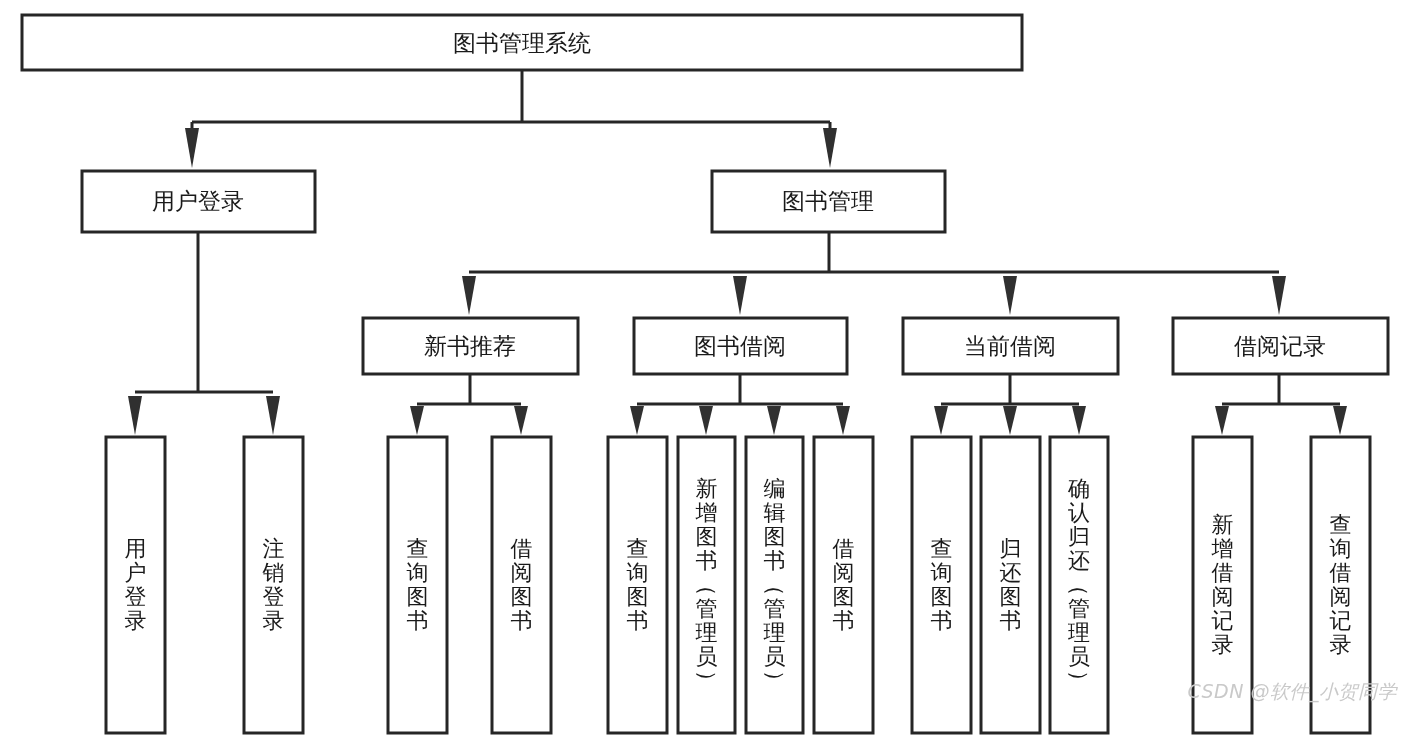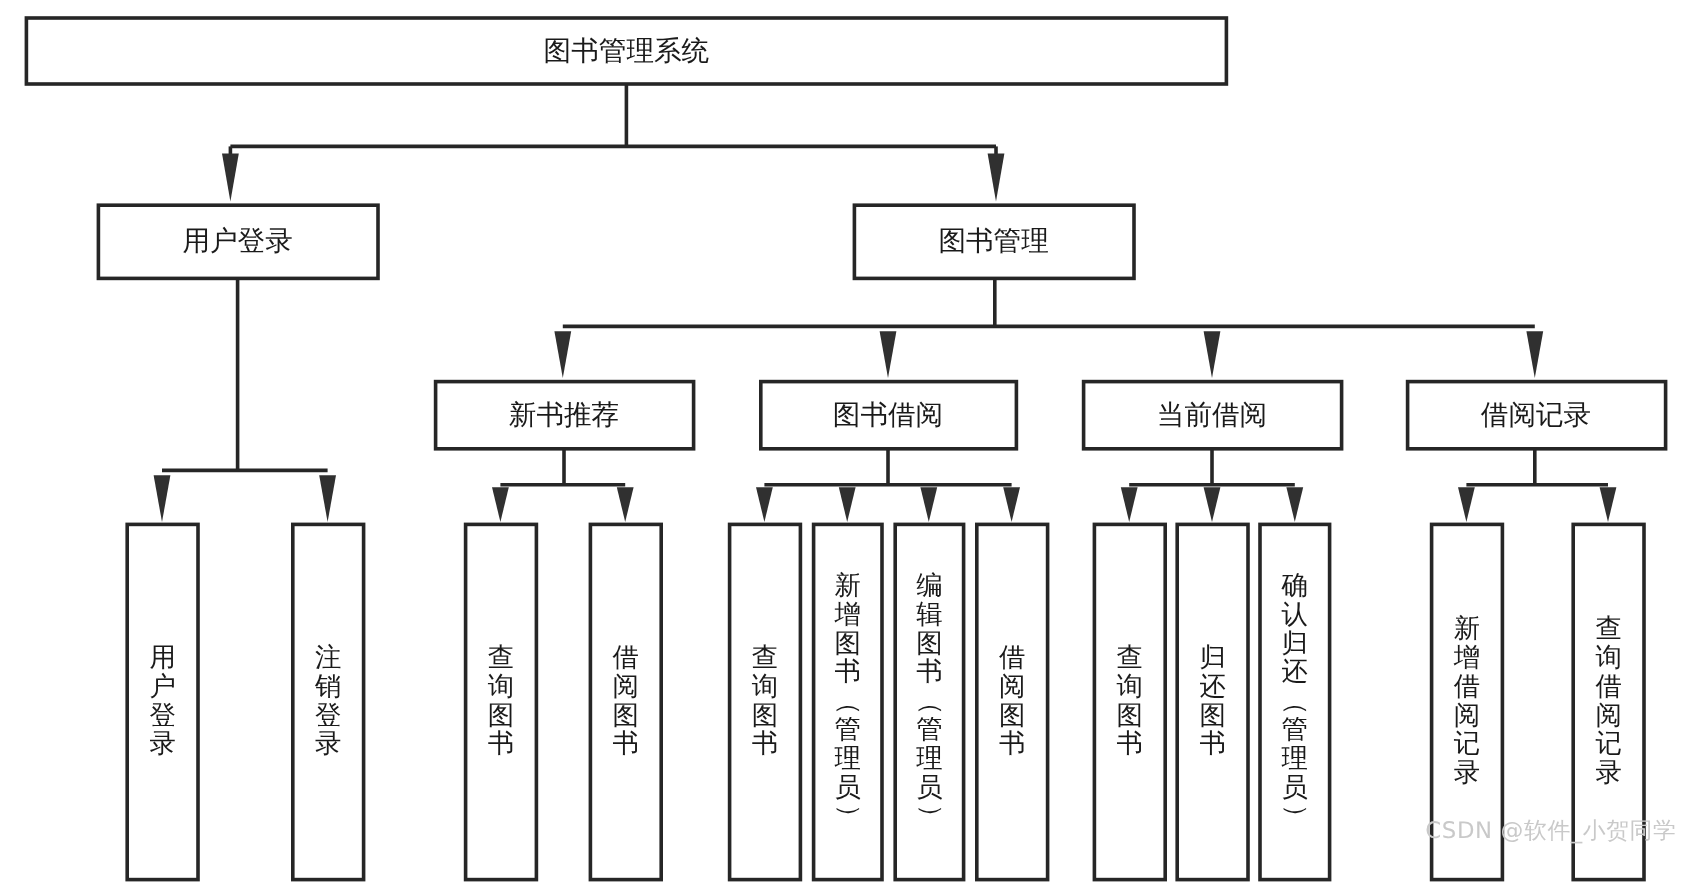--- a/index.html
+++ b/index.html
@@ -75,20 +75,21 @@
   .watermark {
     position: absolute;
     right: 8px;
     bottom: 4px;
     font-family: "DejaVu Sans", "Liberation Sans", sans-serif;
     font-size: 19px;
     color: #c9c9c9;
     letter-spacing: 0.5px;
     white-space: nowrap;
     user-select: none;
+    font-style: italic;
   }
 </style>
 </head>
 <body>
 
 <div id="diagram-root">
 
   <svg id="flowchart" viewBox="0 0 1405 747">
 
     <g>

